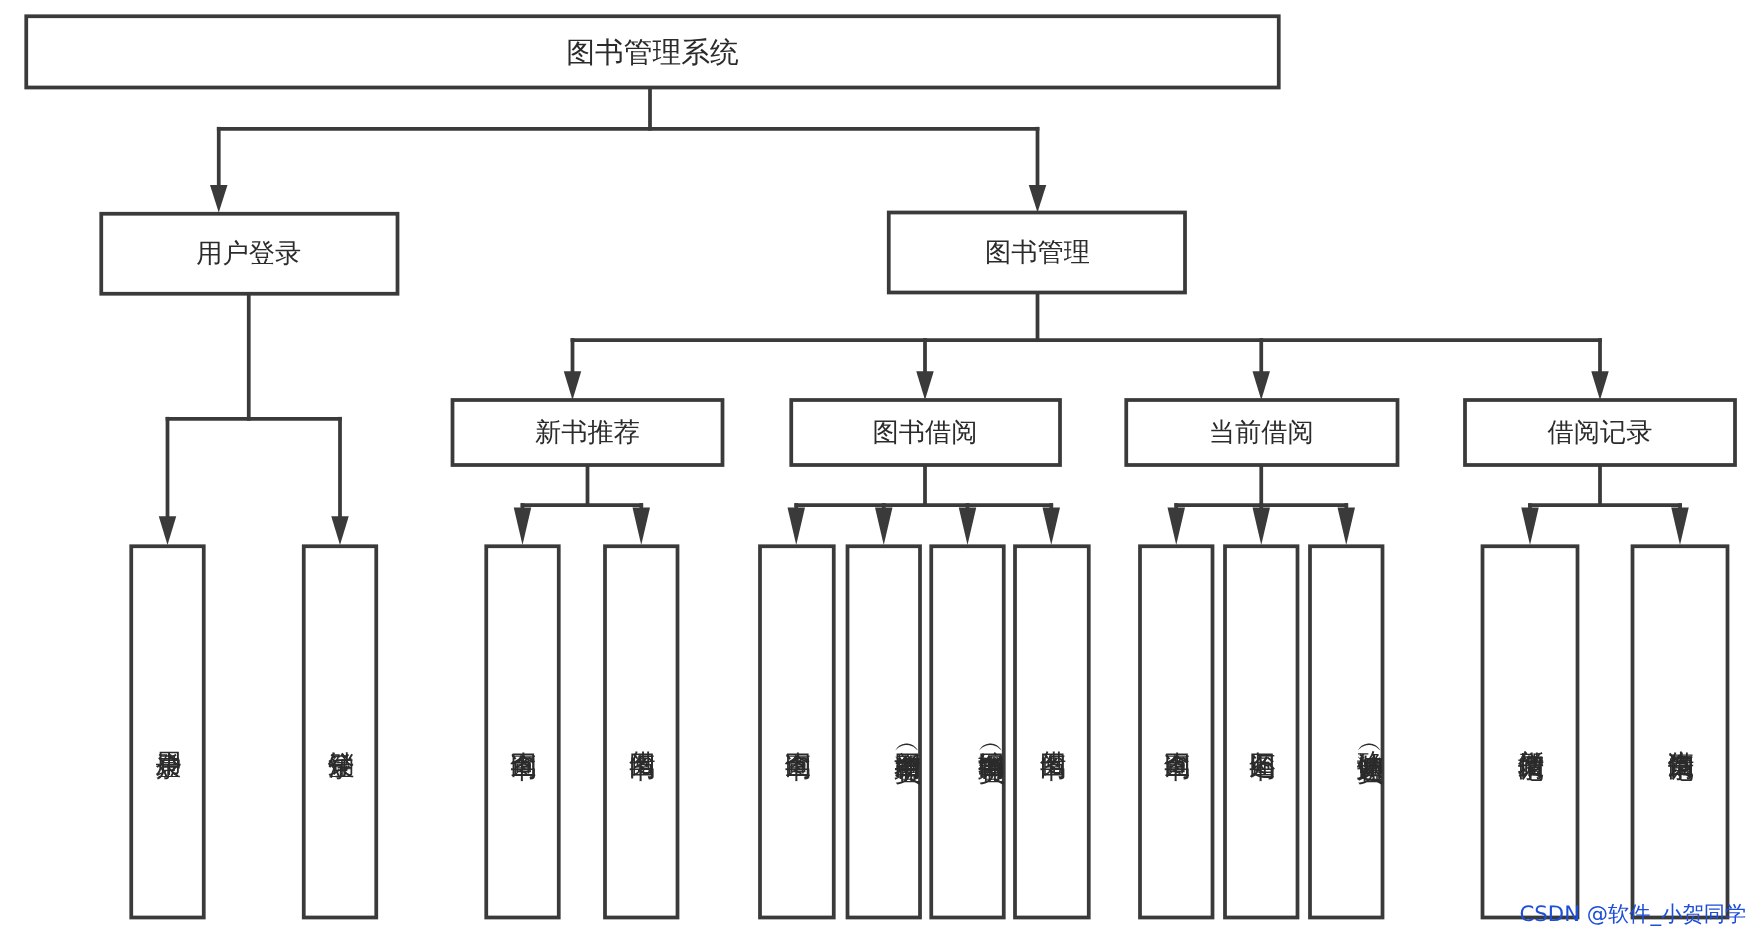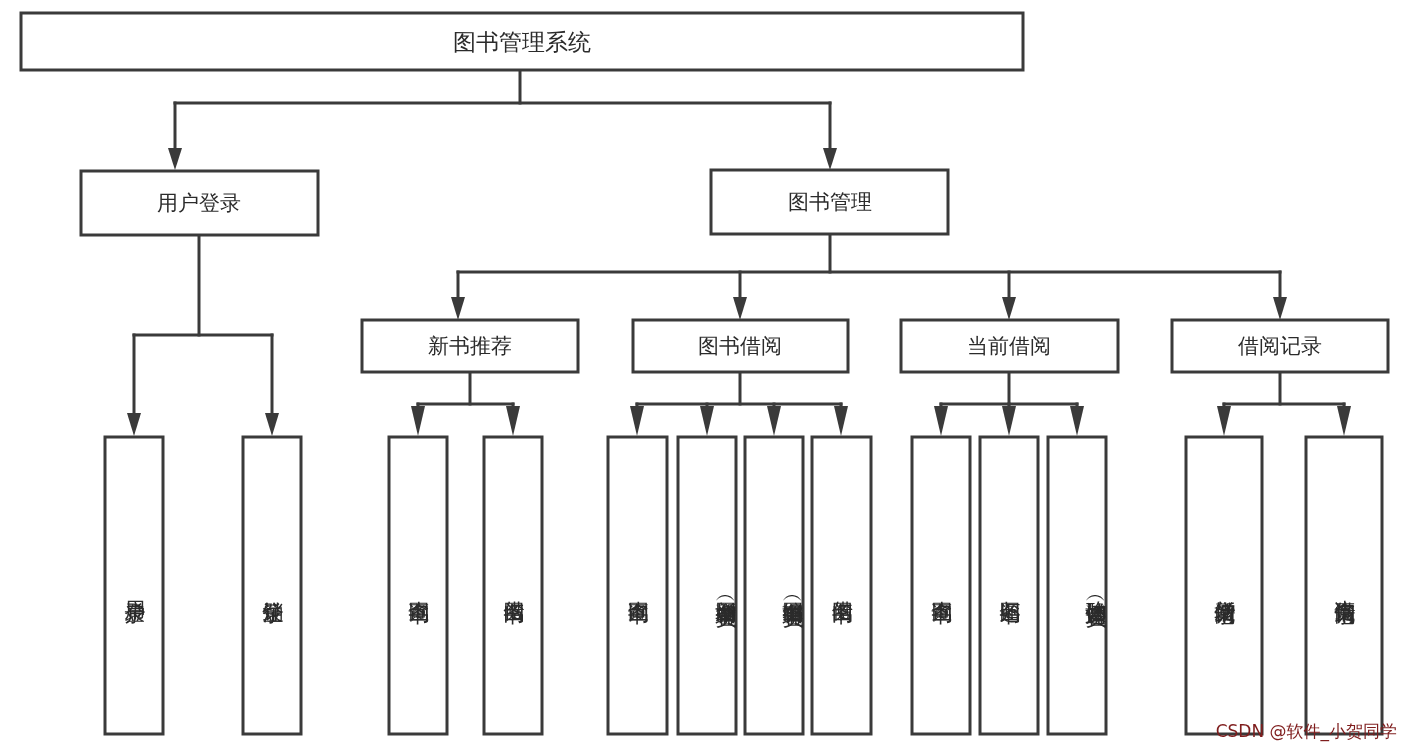--- a/index.html
+++ b/index.html
@@ -34,21 +34,21 @@
     white-space:normal;
     pointer-events:none;
     text-align:center;
   }
   .vlbl.center{align-items:center;}
   #watermark{
     position:absolute;
     right:8px;bottom:4px;
     font-family:"DejaVu Sans","Liberation Sans",sans-serif;
     font-size:17px;
-    color:#7f1d1d;
+    color:#1d4ed8;
     white-space:nowrap;
     user-select:none;
   }
 </style>
 </head>
 <body>
 
 <div id="diagram-root">
 
   <svg id="tree" viewBox="0 0 1405 747">

